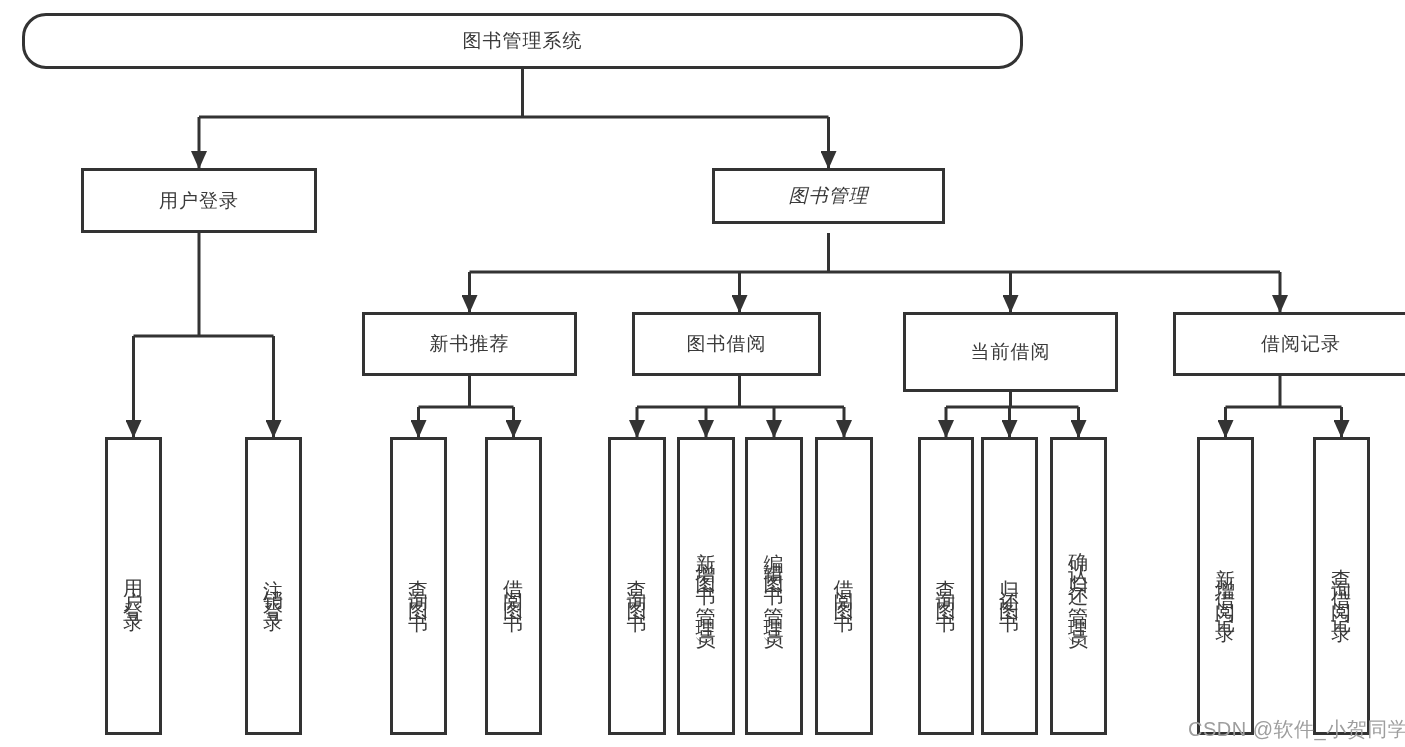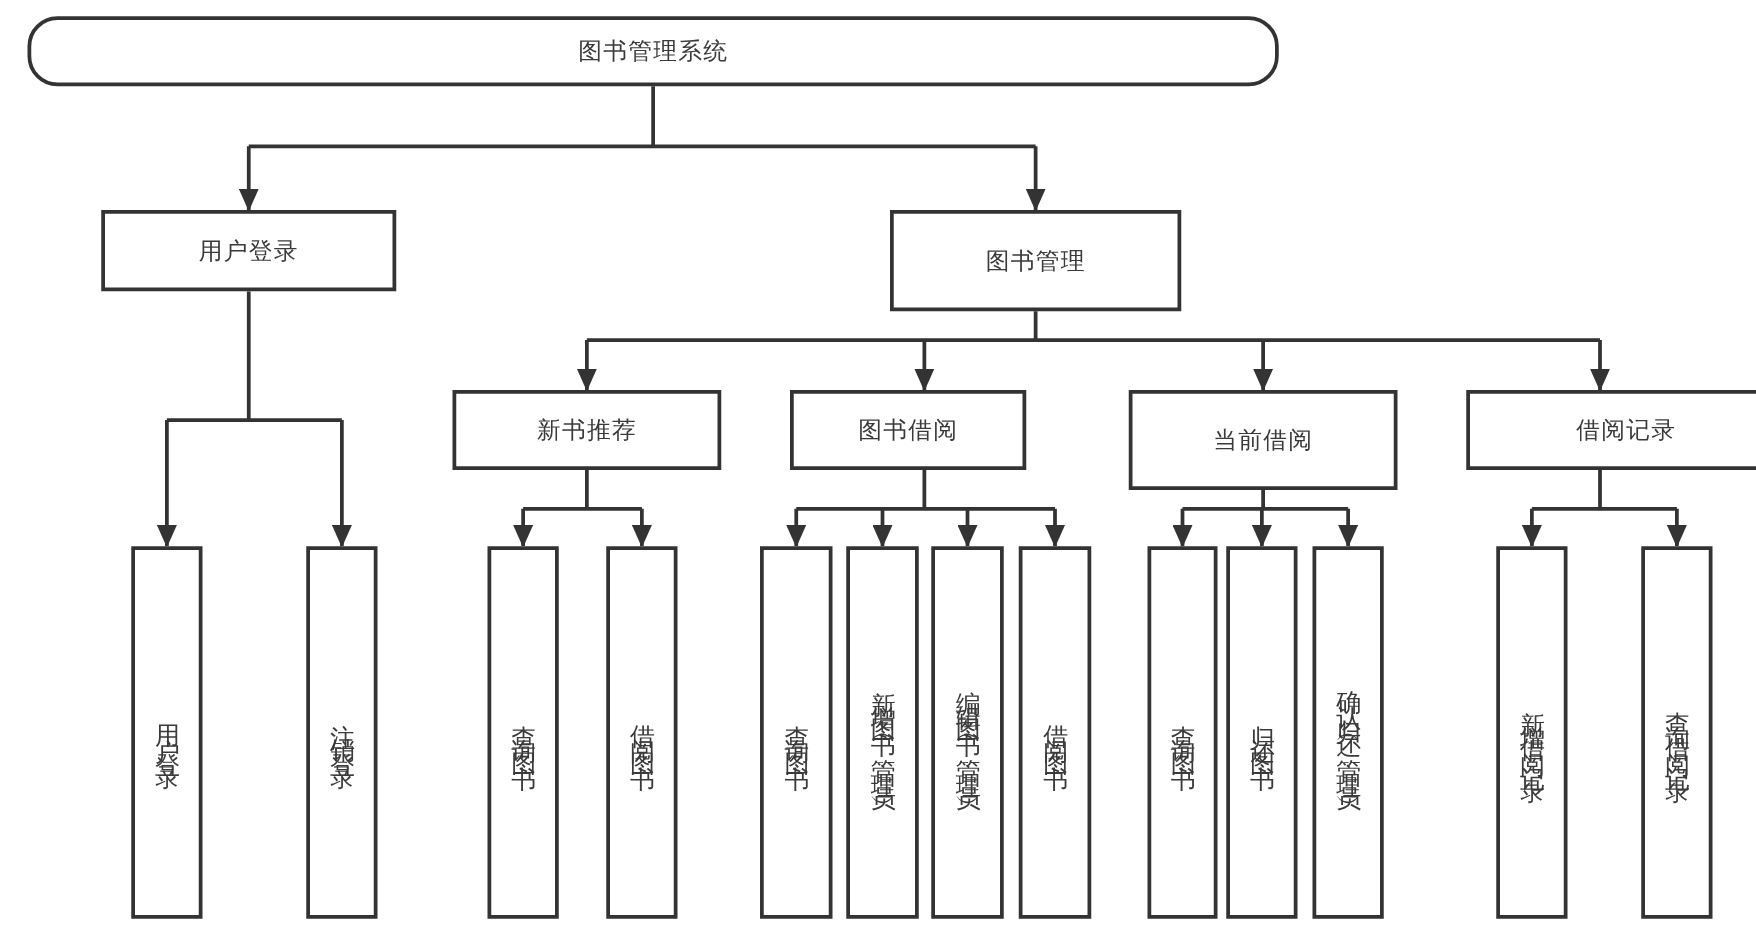--- a/index.html
+++ b/index.html
@@ -112,21 +112,21 @@
     <path d="M1341.5 407 V437" marker-end="url(#arrw)"></path>
   </svg>
 
   <div class="box hbox" style="left:22px;top:13px;width:1001px;height:56px;border-radius:24px;">
     <span>图书管理系统</span>
   </div>
 
   <div class="box hbox" style="left:81px;top:168px;width:236px;height:65px;">
     <span>用户登录</span>
   </div>
-  <div class="box hbox" style="left:712px;top:168px;width:233px;height:81px;">
+  <div class="box hbox" style="left:712px;top:168px;width:233px;height:56px;font-style:italic;">
     <span>图书管理</span>
   </div>
 
   <div class="box hbox" style="left:362px;top:312px;width:215px;height:64px;">
     <span>新书推荐</span>
   </div>
   <div class="box hbox" style="left:632px;top:312px;width:189px;height:64px;">
     <span>图书借阅</span>
   </div>
   <div class="box hbox" style="left:903px;top:312px;width:215px;height:80px;">
@@ -173,14 +173,15 @@
     <div class="vtext">确认归还（管理员）</div>
   </div>
 
   <div class="box vbox" style="left:1197px;top:437px;width:57px;height:298px;">
     <div class="vtext">新增借阅记录</div>
   </div>
   <div class="box vbox" style="left:1313px;top:437px;width:57px;height:298px;">
     <div class="vtext">查询借阅记录</div>
   </div>
 
+  <div class="watermark">CSDN @软件_小贺同学</div>
 
 </div>
 
 </body></html>

